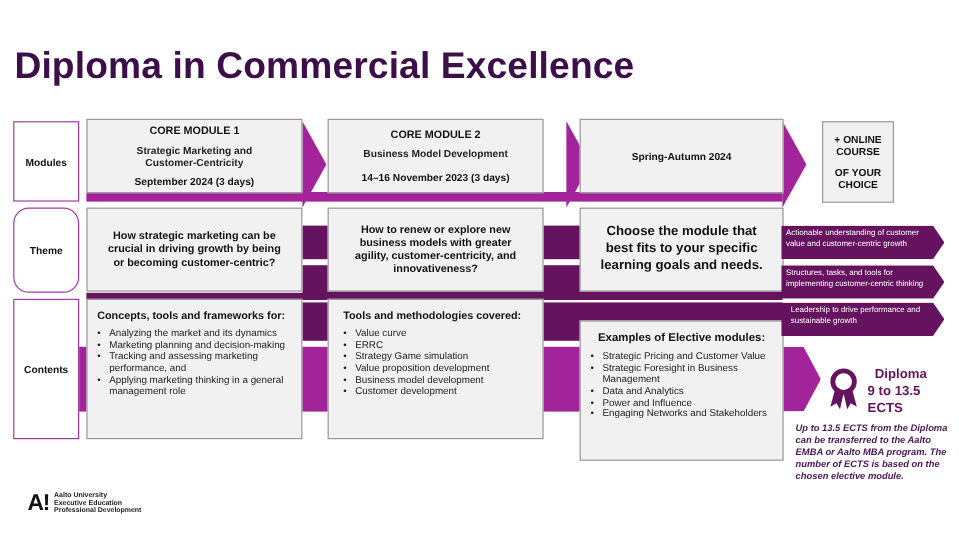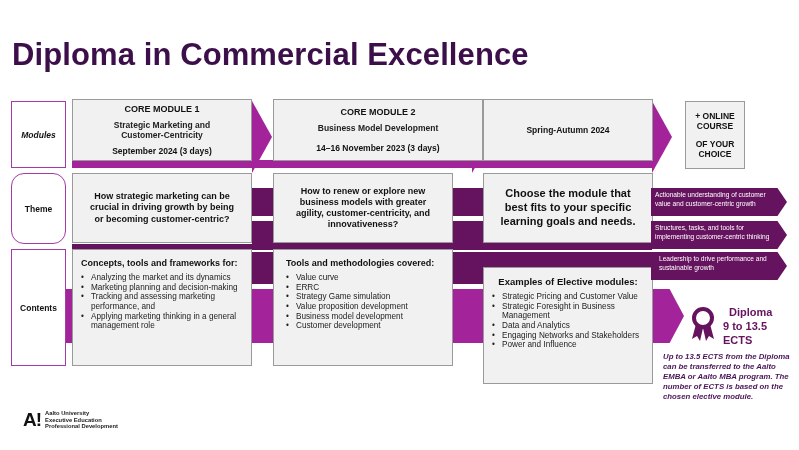--- a/index.html
+++ b/index.html
@@ -43,42 +43,42 @@
 
   .logo { position: absolute; left: 23px; top: 409px; display: flex; align-items: center; }
   .logo-mark { font-size: 19px; font-weight: bold; color: #111; letter-spacing: -1px; margin-right: 4px; }
   .logo-text { font-size: 5.8px; font-weight: bold; line-height: 1.2; color: #222; }
 </style>
 </head>
 <body>
 
 <div class="title">Diploma in Commercial Excellence</div>
 
-<div class="rowlabel" style="top:101px;height:67px;font-style:italic;">Modules</div>
+<div class="rowlabel" style="top:101px;height:67px;">Modules</div>
 <div class="rowlabel" style="top:173px;height:71px;border-radius:13px;">Theme</div>
 <div class="rowlabel" style="top:249px;height:117px;">Contents</div>
 
 <div class="band mag" style="left:72px;top:160px;width:580px;height:8px;"></div>
 <div class="band dark" style="left:252px;top:188px;width:400px;height:28px;"></div>
 <div class="band dark" style="left:252px;top:221px;width:400px;height:28px;"></div>
 <div class="band dark" style="left:72px;top:244px;width:580px;height:6px;"></div>
 <div class="band dark" style="left:252px;top:252px;width:400px;height:32px;"></div>
 <div class="band mag" style="left:66px;top:289px;width:586px;height:54px;"></div>
 <div class="band mag" style="left:652px;top:289px;width:32px;height:54px;clip-path:polygon(0 0,55% 0,100% 50%,55% 100%,0 100%);"></div>
 
 <div class="arrow" style="left:252px;top:101px;"></div>
 <div class="arrow" style="left:472px;top:101px;"></div>
 <div class="arrow" style="left:652px;top:101px;"></div>
 
 <div class="box center" style="left:72px;top:99px;width:180px;height:62px;">
   <div class="mod-head">CORE MODULE 1</div>
   <div class="mod-sub" style="padding:0 30px;">Strategic Marketing and Customer-Centricity</div>
   <div class="mod-date">September 2024 (3 days)</div>
 </div>
-<div class="box center" style="left:273px;top:99px;width:210px;height:62px;">
+<div class="box center" style="left:273px;top:99px;width:180px;height:62px;">
   <div class="mod-head">CORE MODULE 2</div>
   <div class="mod-sub" style="margin-bottom:10px;">Business Model Development</div>
   <div class="mod-date">14–16 November 2023 (3 days)</div>
 </div>
 <div class="box center" style="left:483px;top:99px;width:170px;height:62px;">
   <div class="mod-date">Spring-Autumn 2024</div>
 </div>
 <div class="box center" style="left:685px;top:101px;width:60px;height:68px;font-weight:bold;font-size:8.5px;line-height:1.2;">
   <div style="margin-bottom:8px;">+ ONLINE COURSE</div>
   <div>OF YOUR CHOICE</div>
@@ -113,22 +113,22 @@
     <li>Business model development</li>
     <li>Customer development</li>
   </ul>
 </div>
 <div class="box content-box" style="left:483px;top:267px;width:170px;height:117px;">
   <h4 style="text-align:center;font-size:9.5px;">Examples of Elective modules:</h4>
   <ul>
     <li>Strategic Pricing and Customer Value</li>
     <li>Strategic Foresight in Business Management</li>
     <li>Data and Analytics</li>
+    <li>Power and Influence</li>
     <li>Engaging Networks and Stakeholders</li>
-    <li>Power and Influence</li>
   </ul>
 </div>
 
 <div class="outcome" style="top:188px;">Actionable understanding of customer value and customer-centric growth</div>
 <div class="outcome" style="top:221px;">Structures, tasks, and tools for implementing customer-centric thinking</div>
 <div class="outcome" style="top:252px;padding-left:8px;">Leadership to drive performance and sustainable growth</div>
 
 <div class="diploma">
   <svg class="ribbon" viewBox="0 0 26 36">
     <circle cx="13" cy="12" r="9" fill="none" stroke="#66135f" stroke-width="4"></circle>

